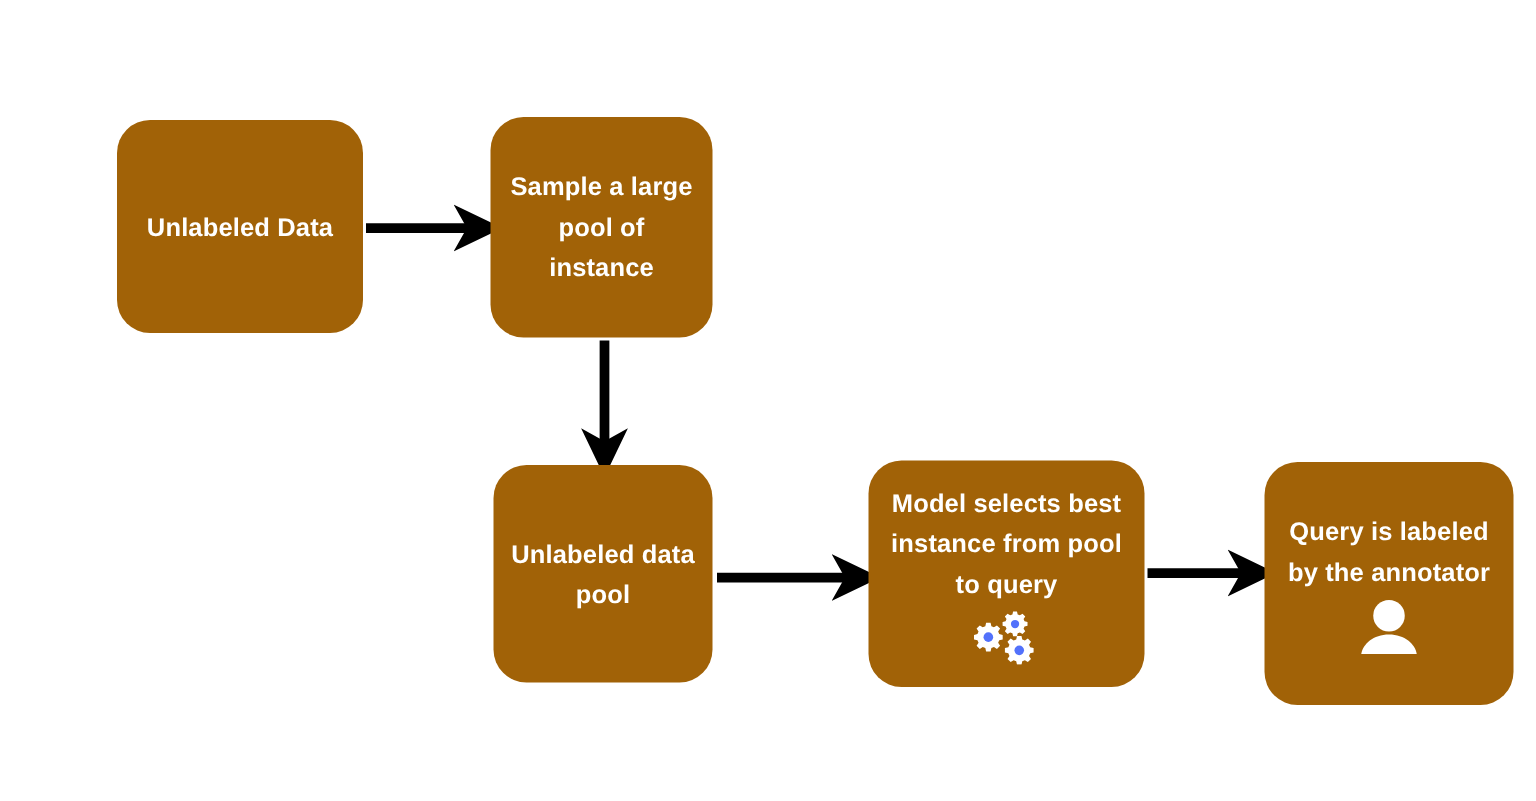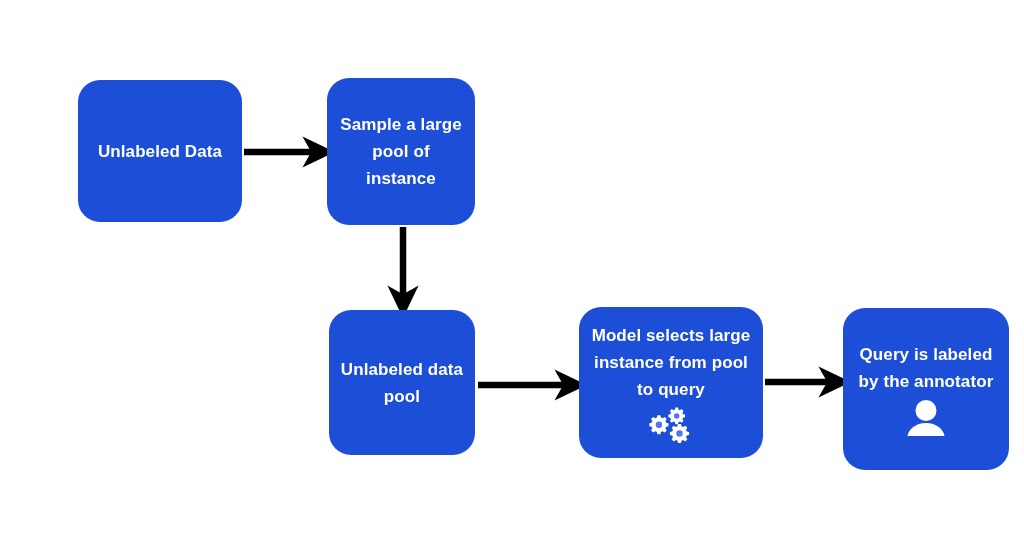--- a/index.html
+++ b/index.html
@@ -17,21 +17,21 @@
   #canvas {
     position: absolute;
     left: 0;
     top: 0;
     width: 1024px;
     height: 534px;
   }
   .node {
     position: absolute;
     box-sizing: border-box;
-    background: #1d4ed8;
+    background: #a16207;
     border-radius: 22px;
     display: flex;
     flex-direction: column;
     align-items: center;
     justify-content: center;
     color: #ffffff;
     font-weight: bold;
     font-size: 17px;
     line-height: 27px;
     text-align: center;
@@ -96,21 +96,21 @@
 pool of
 instance</span>
   </div>
 
   <div class="node" id="node-unlabeled-data-pool">
     <span class="node-label">Unlabeled data
 pool</span>
   </div>
 
   <div class="node" id="node-model-selects">
-    <span class="node-label">Model selects large
+    <span class="node-label">Model selects best
 instance from pool
 to query</span>
     <span class="node-icon">
       <svg width="44" height="36" viewBox="0 0 44 36" xmlns="http://www.w3.org/2000/svg">
         <g fill="#ffffff">
 
           <path d="M26.4,0.6 l2.6,0 l0.45,2.0 l1.5,0.62 l1.72,-1.12 l1.84,1.84 l-1.12,1.72 l0.62,1.5 l2.0,0.45 l0,2.6 l-2.0,0.45 l-0.62,1.5 l1.12,1.72 l-1.84,1.84 l-1.72,-1.12 l-1.5,0.62 l-0.45,2.0 l-2.6,0 l-0.45,-2.0 l-1.5,-0.62 l-1.72,1.12 l-1.84,-1.84 l1.12,-1.72 l-0.62,-1.5 l-2.0,-0.45 l0,-2.6 l2.0,-0.45 l0.62,-1.5 l-1.12,-1.72 l1.84,-1.84 l1.72,1.12 l1.5,-0.62 Z"></path>
           <circle cx="27.7" cy="9.0" r="2.75" fill="#5271fb"></circle>
 
           <path d="M8.4,8.2 l3.0,0 l0.52,2.3 l1.72,0.72 l1.98,-1.3 l2.12,2.12 l-1.3,1.98 l0.72,1.72 l2.3,0.52 l0,3.0 l-2.3,0.52 l-0.72,1.72 l1.3,1.98 l-2.12,2.12 l-1.98,-1.3 l-1.72,0.72 l-0.52,2.3 l-3.0,0 l-0.52,-2.3 l-1.72,-0.72 l-1.98,1.3 l-2.12,-2.12 l1.3,-1.98 l-0.72,-1.72 l-2.3,-0.52 l0,-3.0 l2.3,-0.52 l0.72,-1.72 l-1.3,-1.98 l2.12,-2.12 l1.98,1.3 l1.72,-0.72 Z"></path>

